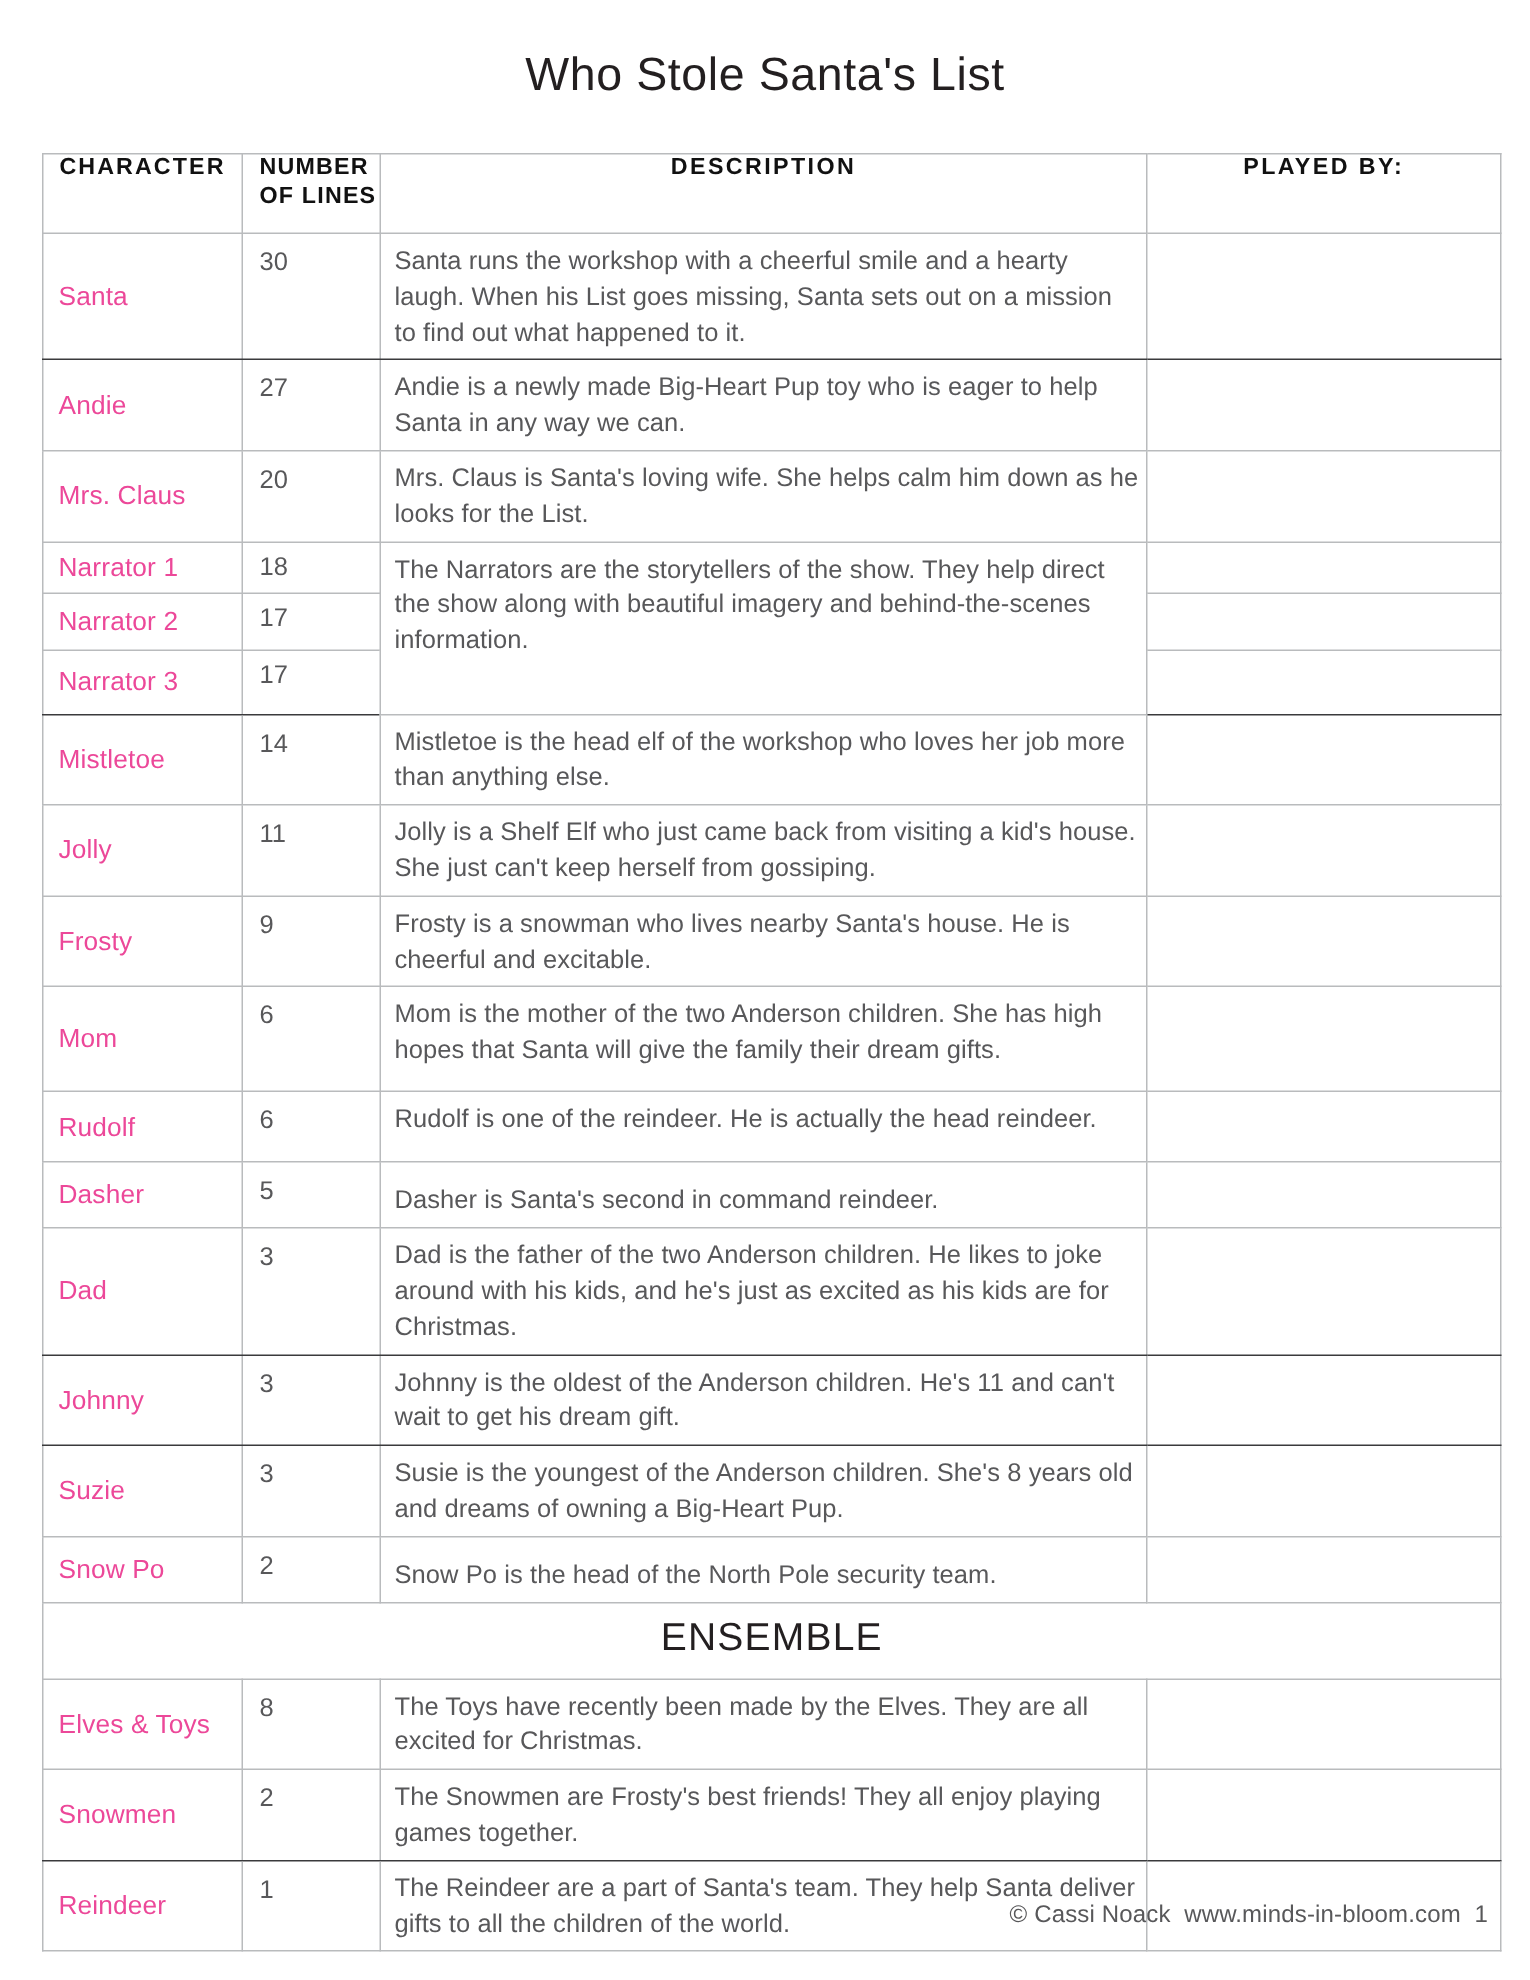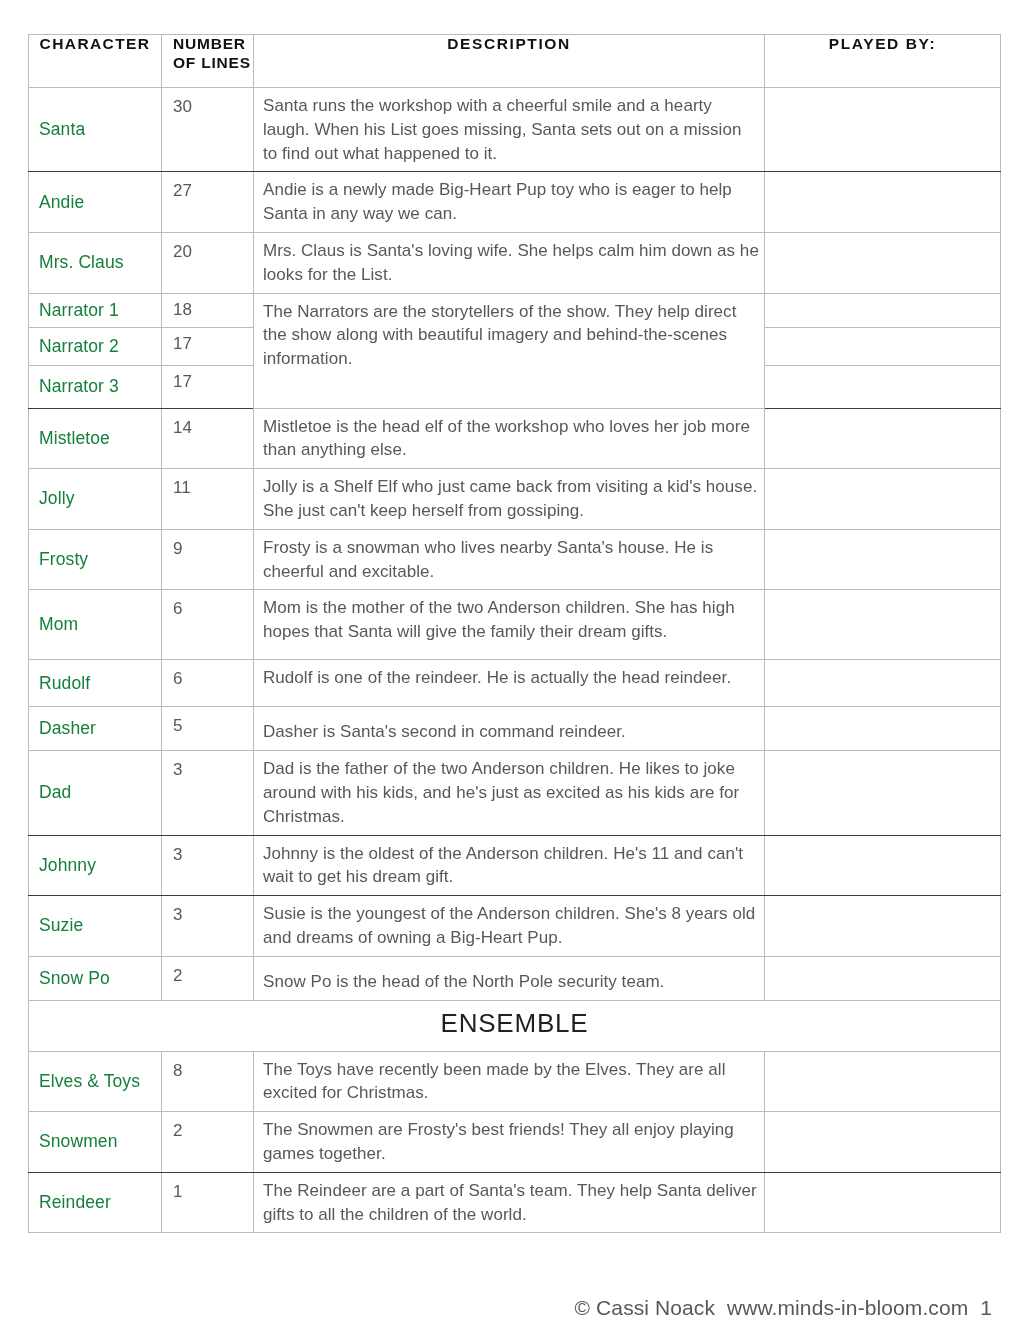--- a/index.html
+++ b/index.html
@@ -82,21 +82,21 @@
   thead th.th-lines {
     text-align: left;
     padding-left: 11px;
     letter-spacing: 0.8px;
   }
 
   td.cell-char {
     vertical-align: middle;
     padding: 6px 0 6px 10px;
     font-size: 17.5px;
-    color: #15803d;
+    color: #ec4899;
     letter-spacing: 0.1px;
   }
   td.cell-lines {
     vertical-align: top;
     padding: 9px 0 6px 11px;
     font-size: 17px;
     color: #58585a;
   }
   td.cell-desc {
     vertical-align: top;
@@ -122,31 +122,32 @@
     font-size: 26px;
     color: #231f20;
     letter-spacing: 0.8px;
     padding: 2px 0 6px 0;
   }
 
   .footer {
     position: absolute;
     right: 28px;
     bottom: 34px;
-    font-size: 21px;
+    font-size: 16px;
     color: #58585a;
     white-space: pre;
     letter-spacing: 0.1px;
   }
 </style>
 </head>
 <body>
 
 <div class="page">
 
+  <h1 class="doc-title">Who Stole Santa's List</h1>
 
   <table class="char-table">
     <colgroup>
       <col class="c-char">
       <col class="c-lines">
       <col class="c-desc">
       <col class="c-played">
     </colgroup>
 
     <thead>

